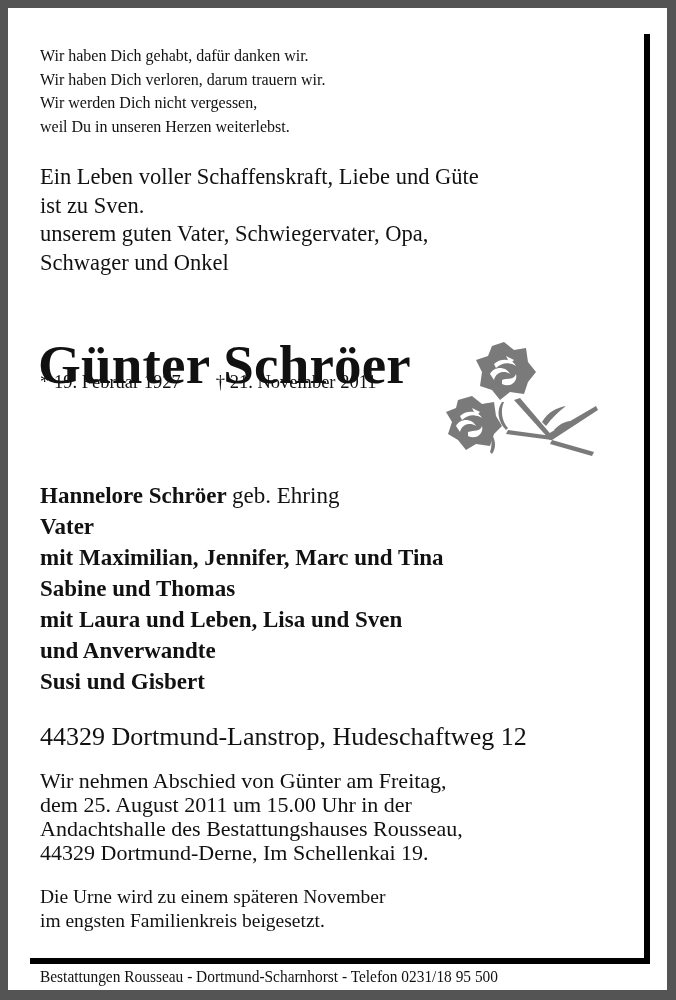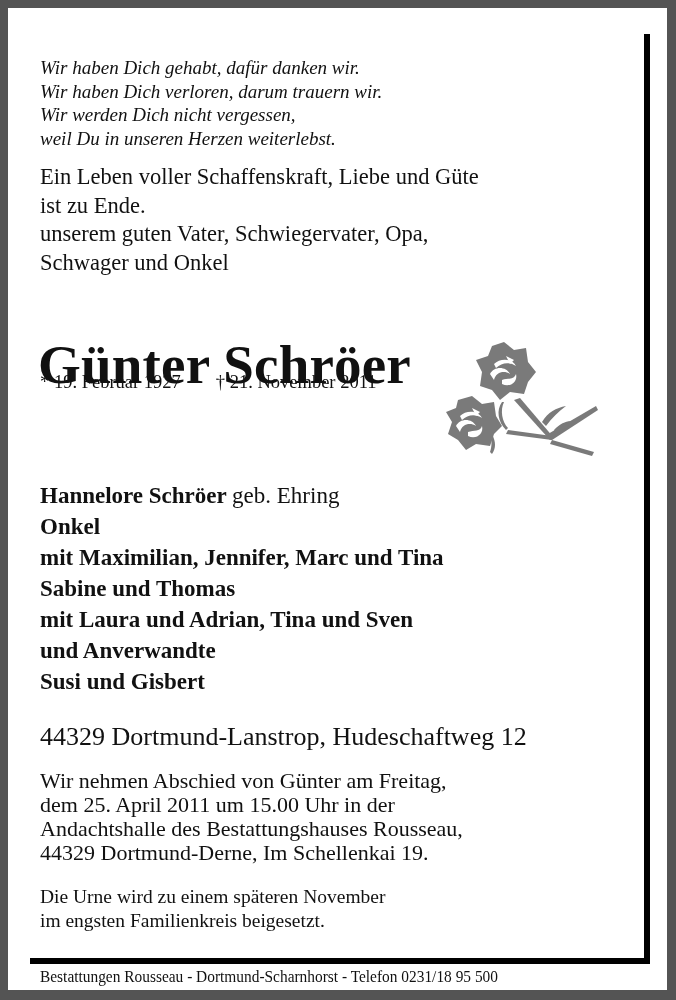--- a/index.html
+++ b/index.html
@@ -25,21 +25,21 @@
     }
     .bar-h {
       position: absolute;
       left: 30px; top: 958px;
       width: 620px; height: 6px;
       background: #000;
     }
     .block { position: absolute; left: 40px; font-family: "Liberation Serif", serif; }
     .line { display: block; white-space: nowrap; }
 
-    .poem { top: 56px; font-size: 19px; line-height: 23.5px; font-style: italic; }
+    .poem { top: 44px; font-size: 16px; line-height: 23.5px; }
     .intro { top: 163px; font-size: 22.5px; line-height: 28.5px; }
     .name {
       top: 334px; font-size: 55px; line-height: 62px; font-weight: bold;
       letter-spacing: 0.2px; left: 38px;
     }
     .dates { top: 370px; font-size: 18.5px; line-height: 24px; }
     .dates .death { margin-left: 35px; }
 
     .family { top: 480px; font-size: 23px; line-height: 31px; font-weight: bold; }
     .family .normal { font-weight: normal; }
@@ -71,21 +71,21 @@
 
 <div class="block poem">
   <span class="line">Wir haben Dich gehabt, dafür danken wir.</span>
   <span class="line">Wir haben Dich verloren, darum trauern wir.</span>
   <span class="line">Wir werden Dich nicht vergessen,</span>
   <span class="line">weil Du in unseren Herzen weiterlebst.</span>
 </div>
 
 <div class="block intro">
   <span class="line">Ein Leben voller Schaffenskraft, Liebe und Güte</span>
-  <span class="line">ist zu Ende.</span>
+  <span class="line">ist zu Sven.</span>
   <span class="line">unserem guten Vater, Schwiegervater, Opa,</span>
   <span class="line">Schwager und Onkel</span>
 </div>
 
 <div class="block name">Günter Schröer</div>
 
 <div class="block dates" style="top:370px;">
   <span>* 19. Februar 1927</span><span class="death">† 21. November 2011</span>
 </div>
 
@@ -112,33 +112,33 @@
     <path d="M62 26 L70 30 L66 34 Z"></path>
     <path d="M16 86 C22 80 34 80 38 88 C32 84 24 84 18 90 Z"></path>
     <path d="M12 96 C16 88 28 88 32 96 C26 92 18 94 16 102 Z"></path>
     <path d="M24 102 C30 100 36 102 38 96 C40 104 32 110 24 106 Z"></path>
     <path d="M28 78 L36 82 L32 86 Z"></path>
   </g>
 </svg>
 
 <div class="block family">
   <span class="line"><span>Hannelore Schröer</span> <span class="normal">geb. Ehring</span></span>
-  <span class="line">Onkel</span>
+  <span class="line">Vater</span>
   <span class="line">mit Maximilian, Jennifer, Marc und Tina</span>
   <span class="line">Sabine und Thomas</span>
-  <span class="line">mit Laura und Adrian, Tina und Sven</span>
+  <span class="line">mit Laura und Leben, Lisa und Sven</span>
   <span class="line">und Anverwandte</span>
   <span class="line">Susi und Gisbert</span>
 </div>
 
 <div class="block address">44329 Dortmund-Lanstrop, Hudeschaftweg 12</div>
 
 <div class="block service">
   <span class="line">Wir nehmen Abschied von Günter am Freitag,</span>
-  <span class="line">dem 25. April 2011 um 15.00 Uhr in der</span>
+  <span class="line">dem 25. August 2011 um 15.00 Uhr in der</span>
   <span class="line">Andachtshalle des Bestattungshauses Rousseau,</span>
   <span class="line">44329 Dortmund-Derne, Im Schellenkai 19.</span>
 </div>
 
 <div class="block urn">
   <span class="line">Die Urne wird zu einem späteren November</span>
   <span class="line">im engsten Familienkreis beigesetzt.</span>
 </div>
 
 <div class="footer">Bestattungen Rousseau - Dortmund-Scharnhorst - Telefon 0231/18 95 500</div>

